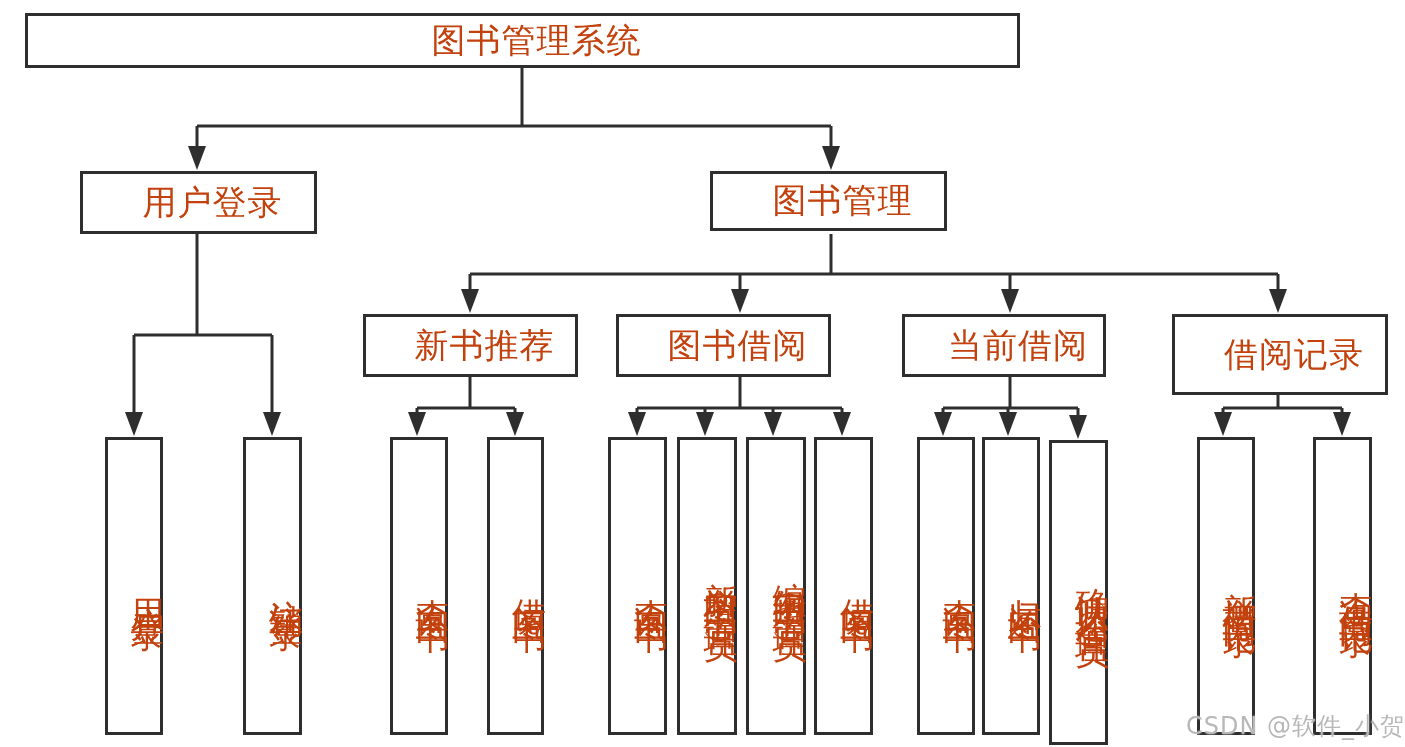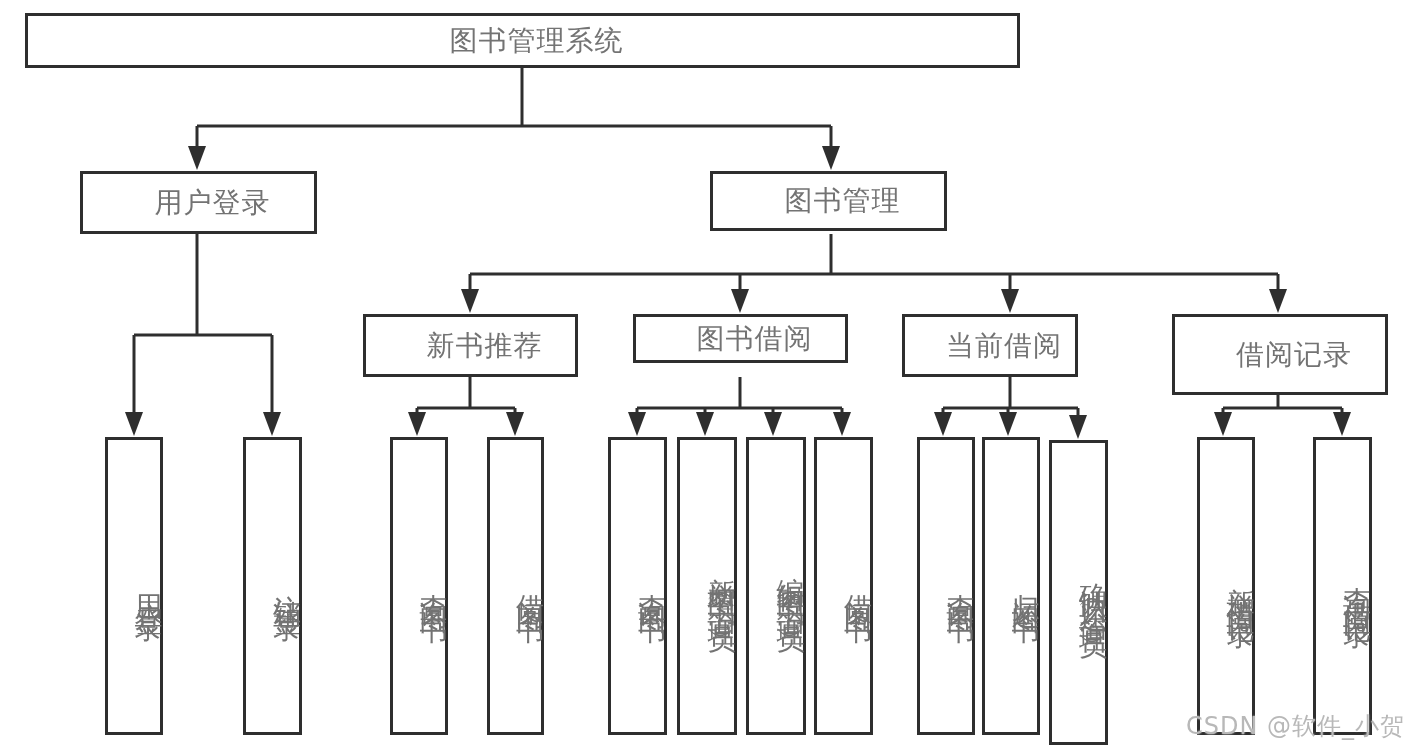--- a/index.html
+++ b/index.html
@@ -17,22 +17,22 @@
     width: 1405px; height: 747px;
   }
   .node {
     position: absolute;
     box-sizing: border-box;
     background: #ffffff;
     border: 3px solid #2e2e2e;
     display: flex;
     align-items: center;
     justify-content: center;
-    color: #737373;
-    font-size: 28px;
+    color: #c2410c;
+    font-size: 34px;
     letter-spacing: 1px;
     text-align: center;
     padding-left: 28px;
   }
   .node.v .vtext {
     writing-mode: vertical-rl;
     text-orientation: mixed;
     letter-spacing: 7px;
     line-height: 1;
     white-space: nowrap;
@@ -126,24 +126,24 @@
   <div class="node" style="left:80px;top:171px;width:237px;height:63px">
     <span>用户登录</span>
   </div>
   <div class="node" style="left:710px;top:171px;width:237px;height:60px">
     <span>图书管理</span>
   </div>
 
   <div class="node" style="left:363px;top:314px;width:215px;height:63px">
     <span>新书推荐</span>
   </div>
-  <div class="node" style="left:633px;top:314px;width:215px;height:49px">
+  <div class="node" style="left:616px;top:314px;width:215px;height:63px">
     <span>图书借阅</span>
   </div>
-  <div class="node" style="left:902px;top:314px;width:176px;height:63px">
+  <div class="node" style="left:902px;top:314px;width:204px;height:63px">
     <span>当前借阅</span>
   </div>
   <div class="node" style="left:1172px;top:314px;width:216px;height:81px">
     <span>借阅记录</span>
   </div>
 
   <div class="node v" style="left:105px;top:437px;width:58px;height:298px">
     <span class="vtext">用户登录</span>
   </div>
   <div class="node v" style="left:243px;top:437px;width:59px;height:298px">

